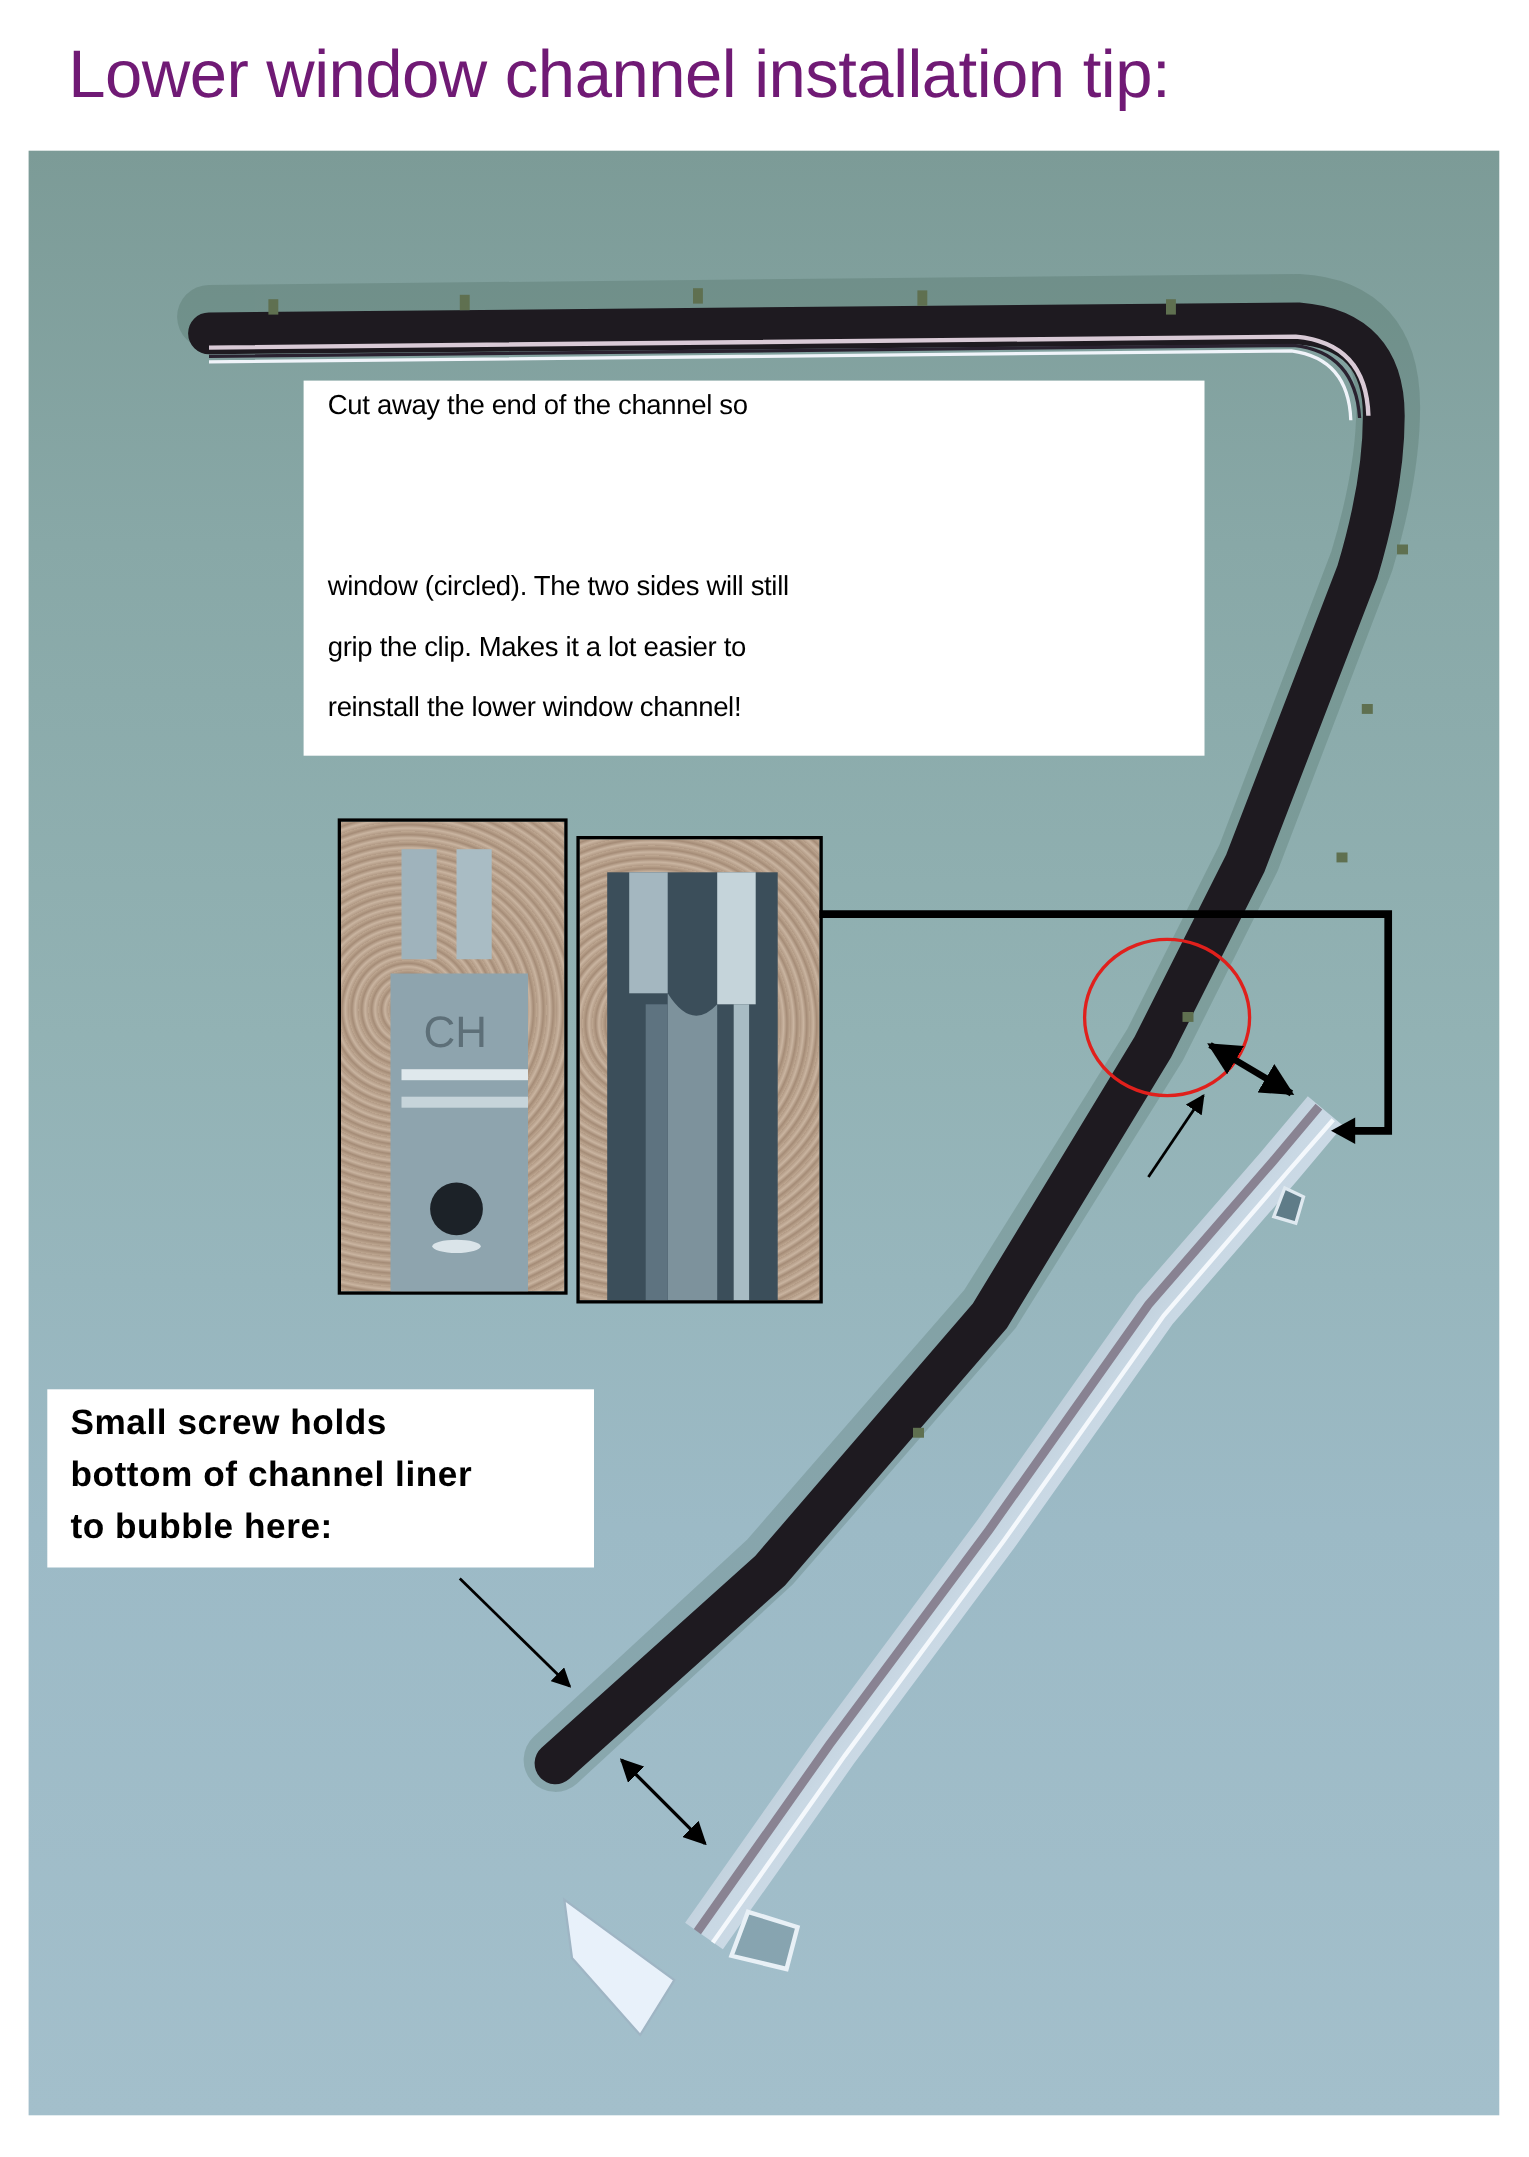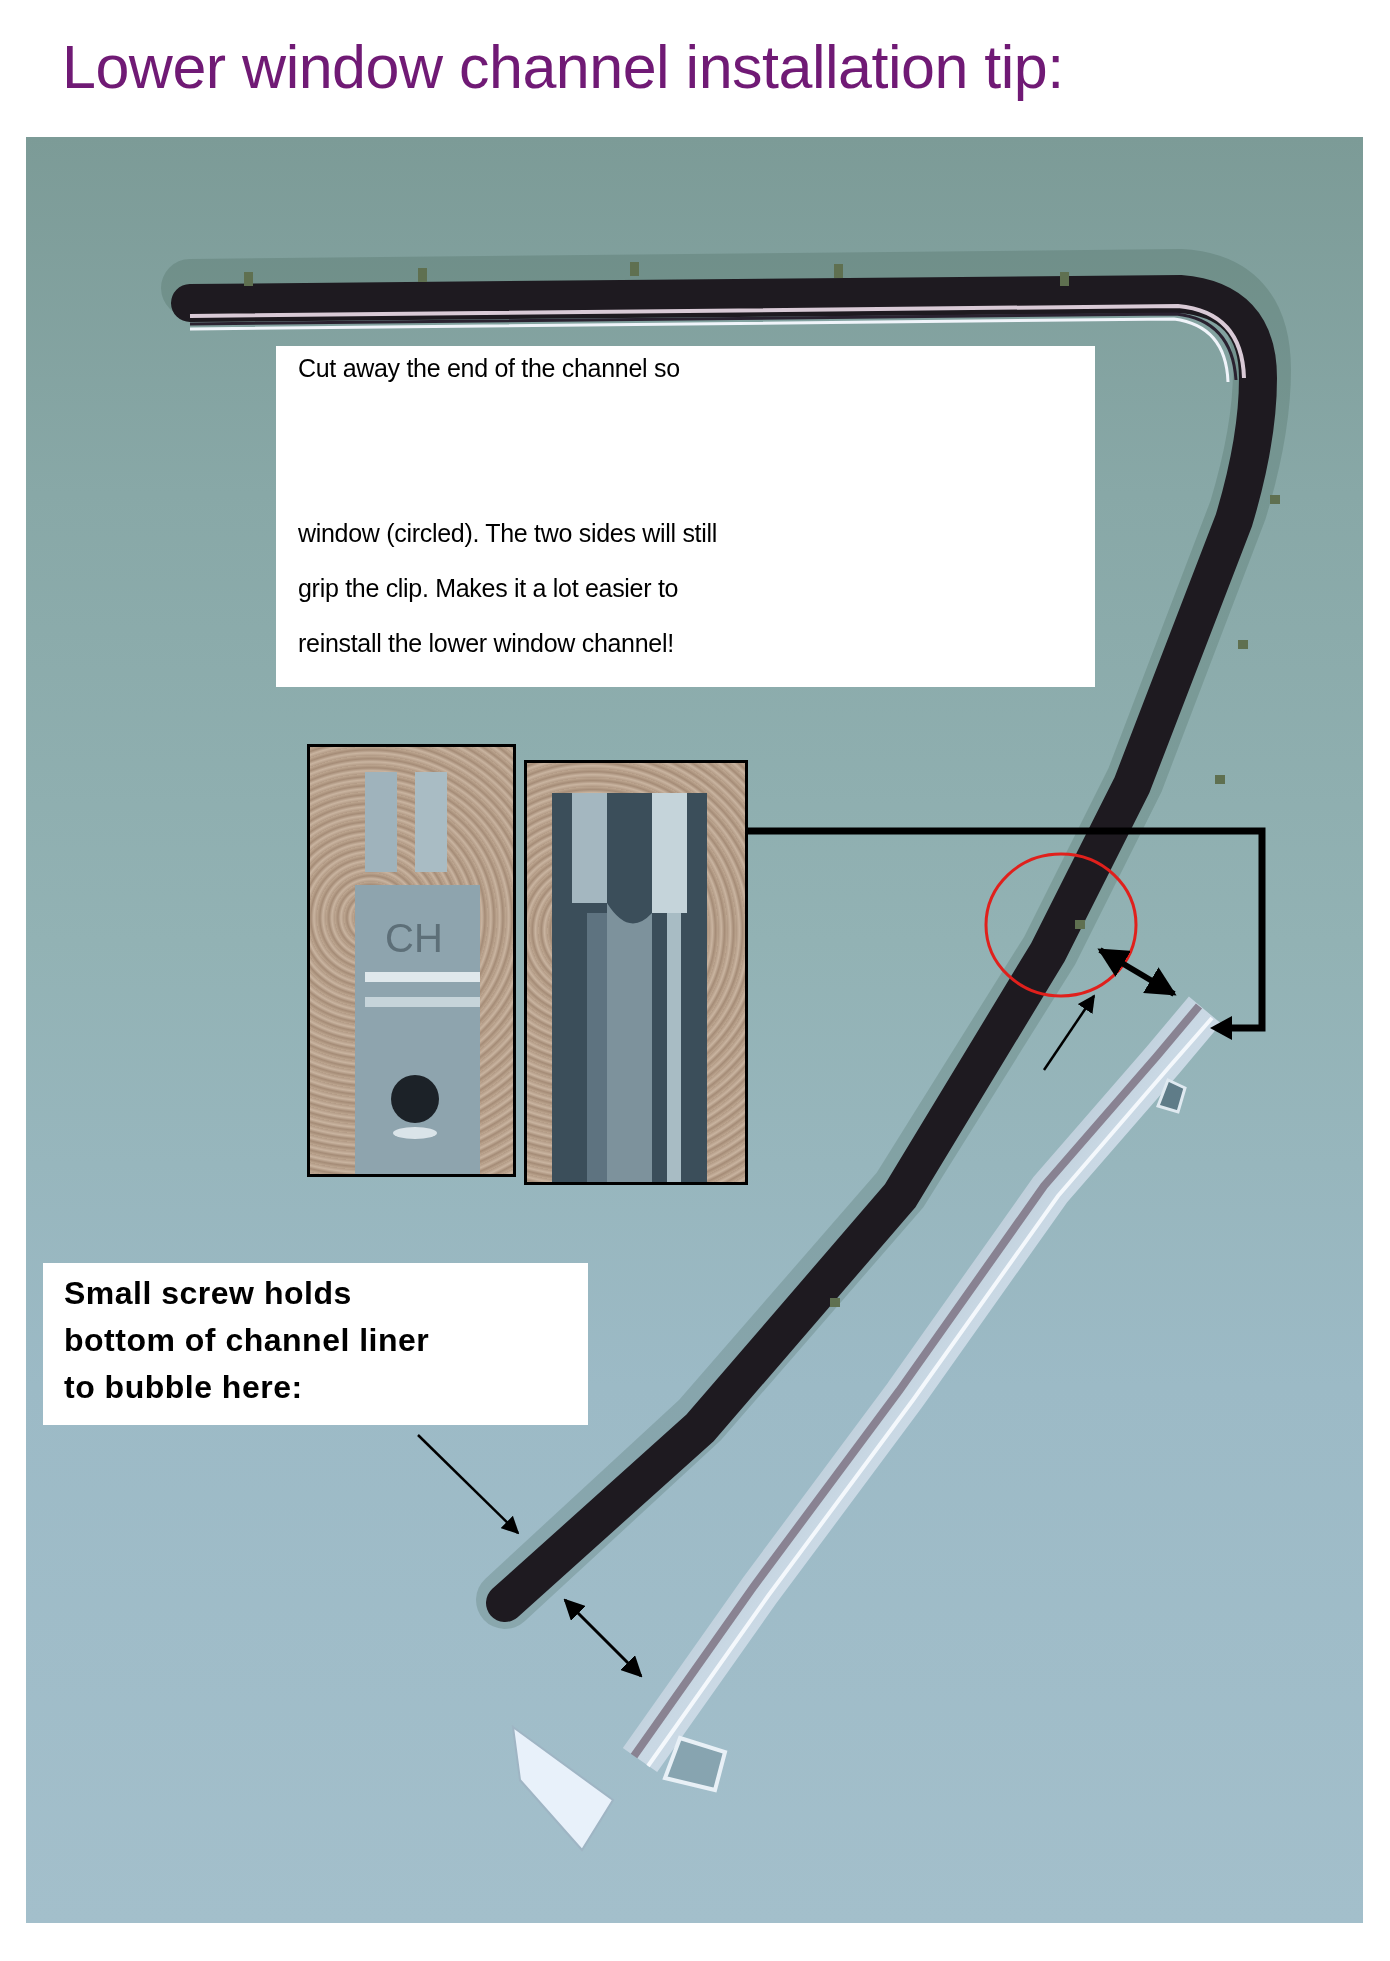--- a/index.html
+++ b/index.html
@@ -4,21 +4,21 @@
 <style>
   html, body { margin: 0; padding: 0; background: #ffffff; }
   body { width: 1390px; height: 1961px; position: relative; overflow: hidden; font-family: "Liberation Sans", sans-serif; }
   .title { position: absolute; left: 62px; top: 32px; font-size: 61px; color: #701a75; white-space: nowrap; letter-spacing: -0.5px; font-family: "Liberation Sans", sans-serif; }
   .photo { position: absolute; left: 26px; top: 137px; width: 1337px; height: 1786px;
     background: linear-gradient(180deg, #7c9b97 0%, #88a8a7 20%, #92b2b4 45%, #9cbac6 70%, #a3bfcb 100%); overflow: hidden; }
   .photo svg { position: absolute; left: 0; top: 0; }
   .note-box { position: absolute; background: #ffffff; color: #000; font-family: "Liberation Sans", sans-serif; }
   .note-1 { left: 276px; top: 346px; width: 819px; height: 341px; }
   .note-1 .line { position: absolute; left: 22px; font-size: 25px; white-space: nowrap; letter-spacing: -0.3px; }
-  .note-2 { left: 43px; top: 1263px; width: 545px; height: 162px; }
+  .note-2 { left: 43px; top: 1263px; width: 497px; height: 162px; }
   .note-2 .line { position: absolute; left: 21px; font-size: 32px; font-weight: bold; white-space: nowrap; letter-spacing: 0.5px; }
   .inset { position: absolute; border: 3px solid #000; box-sizing: border-box; overflow: hidden;
     background: repeating-radial-gradient(circle at 30% 40%, #b29a85 0px, #c9b4a0 3px, #a58c77 6px, #bda690 9px); }
   .inset-1 { left: 275px; top: 744px; width: 209px; height: 433px; margin-left: 32px; }
   .inset-2 { left: 524px; top: 760px; width: 224px; height: 425px; }
 </style>
 </head>
 <body>
 
 <div class="title">Lower window channel installation tip:</div>

